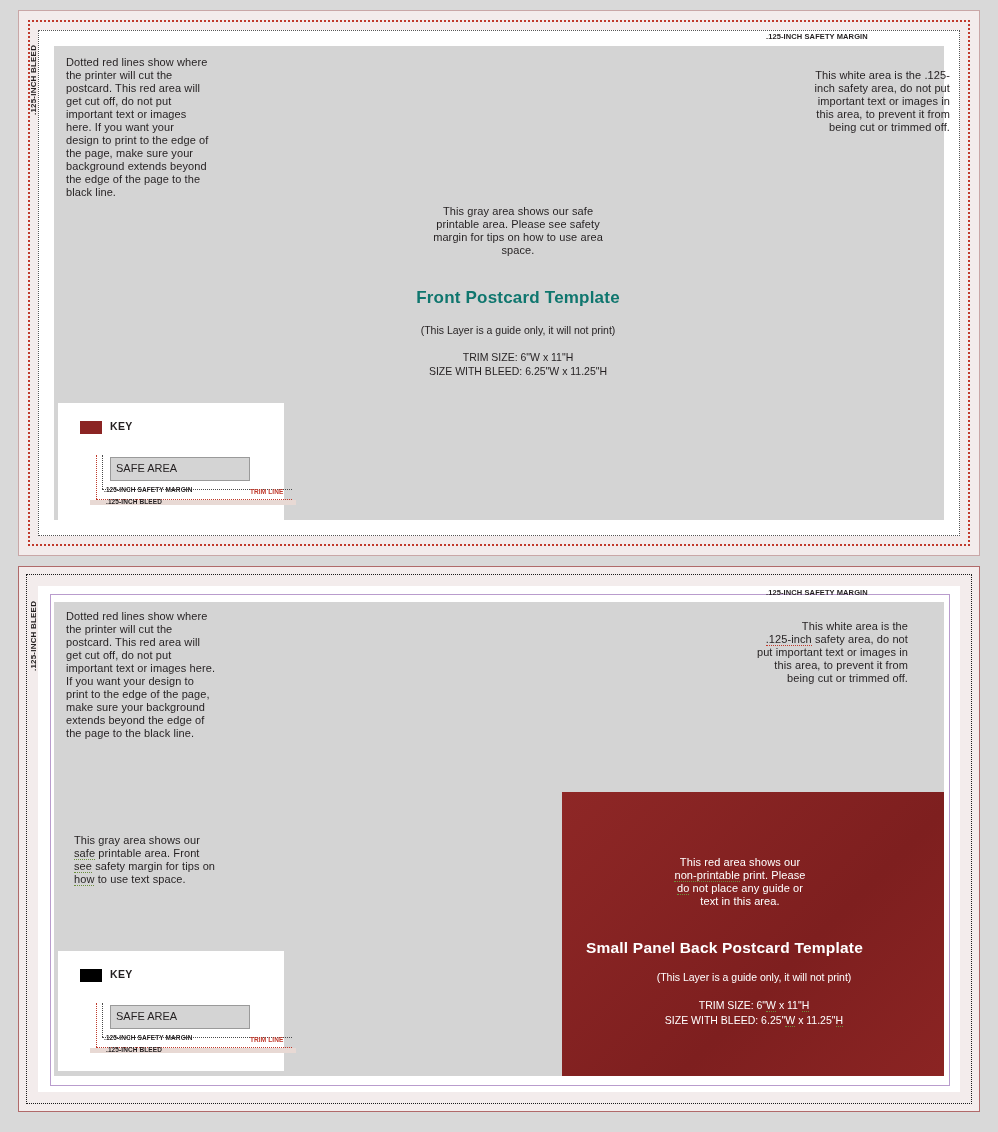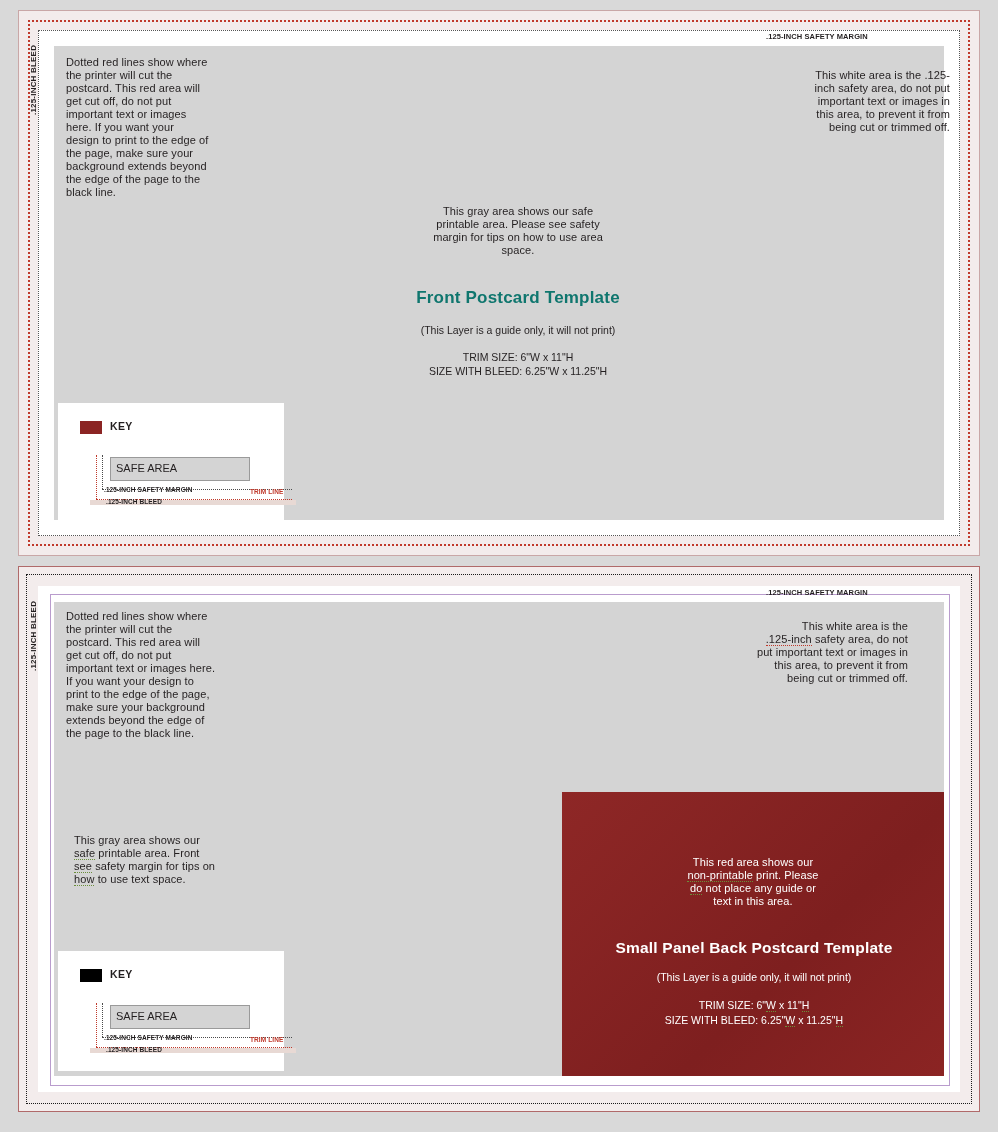--- a/index.html
+++ b/index.html
@@ -82,21 +82,21 @@
     font-size: 17px;
     font-weight: bold;
     text-align: center;
     letter-spacing: .2px;
   }
   .title-white {
     position: absolute;
     color: #ffffff;
     font-size: 15.5px;
     font-weight: bold;
-    text-align: center;
+    text-align: left;
     letter-spacing: .2px;
   }
   .sub-note {
     position: absolute;
     font-size: 10.5px;
     text-align: center;
     color: #231f20;
   }
   .sub-note.white { color: #ffffff; }
   .size-note {
@@ -288,21 +288,21 @@
       <span>not put important text or images in this area, to prevent it from being cut or trimmed off.</span>
     </div>
 
     <div class="txt" style="left:56px; top:268px; width:200px;">
       <span>This gray area shows our</span><br>
       <span class="squiggle">safe</span><span> printable area. Front</span><br>
       <span class="squiggle">see</span><span> safety margin for tips on</span><br>
       <span class="squiggle">how</span><span> to use text space.</span>
     </div>
 
-    <div class="txt txt-center white-txt" style="left:640px; top:290px; width:190px;">
+    <div class="txt txt-center white-txt" style="left:627px; top:290px; width:190px;">
       <span>This red area shows our</span><br>
       <span class="squiggle">non-printable</span><span> print. Please</span><br>
       <span class="squiggle">do</span><span> not place any guide or</span><br>
       <span>text in this area.</span>
     </div>
 
     <div class="title-white" style="left:568px; top:373px; width:336px;">Small Panel Back Postcard Template</div>
 
     <div class="sub-note white" style="left:568px; top:405px; width:336px;">(This Layer is a guide only, it will not print)</div>
 

